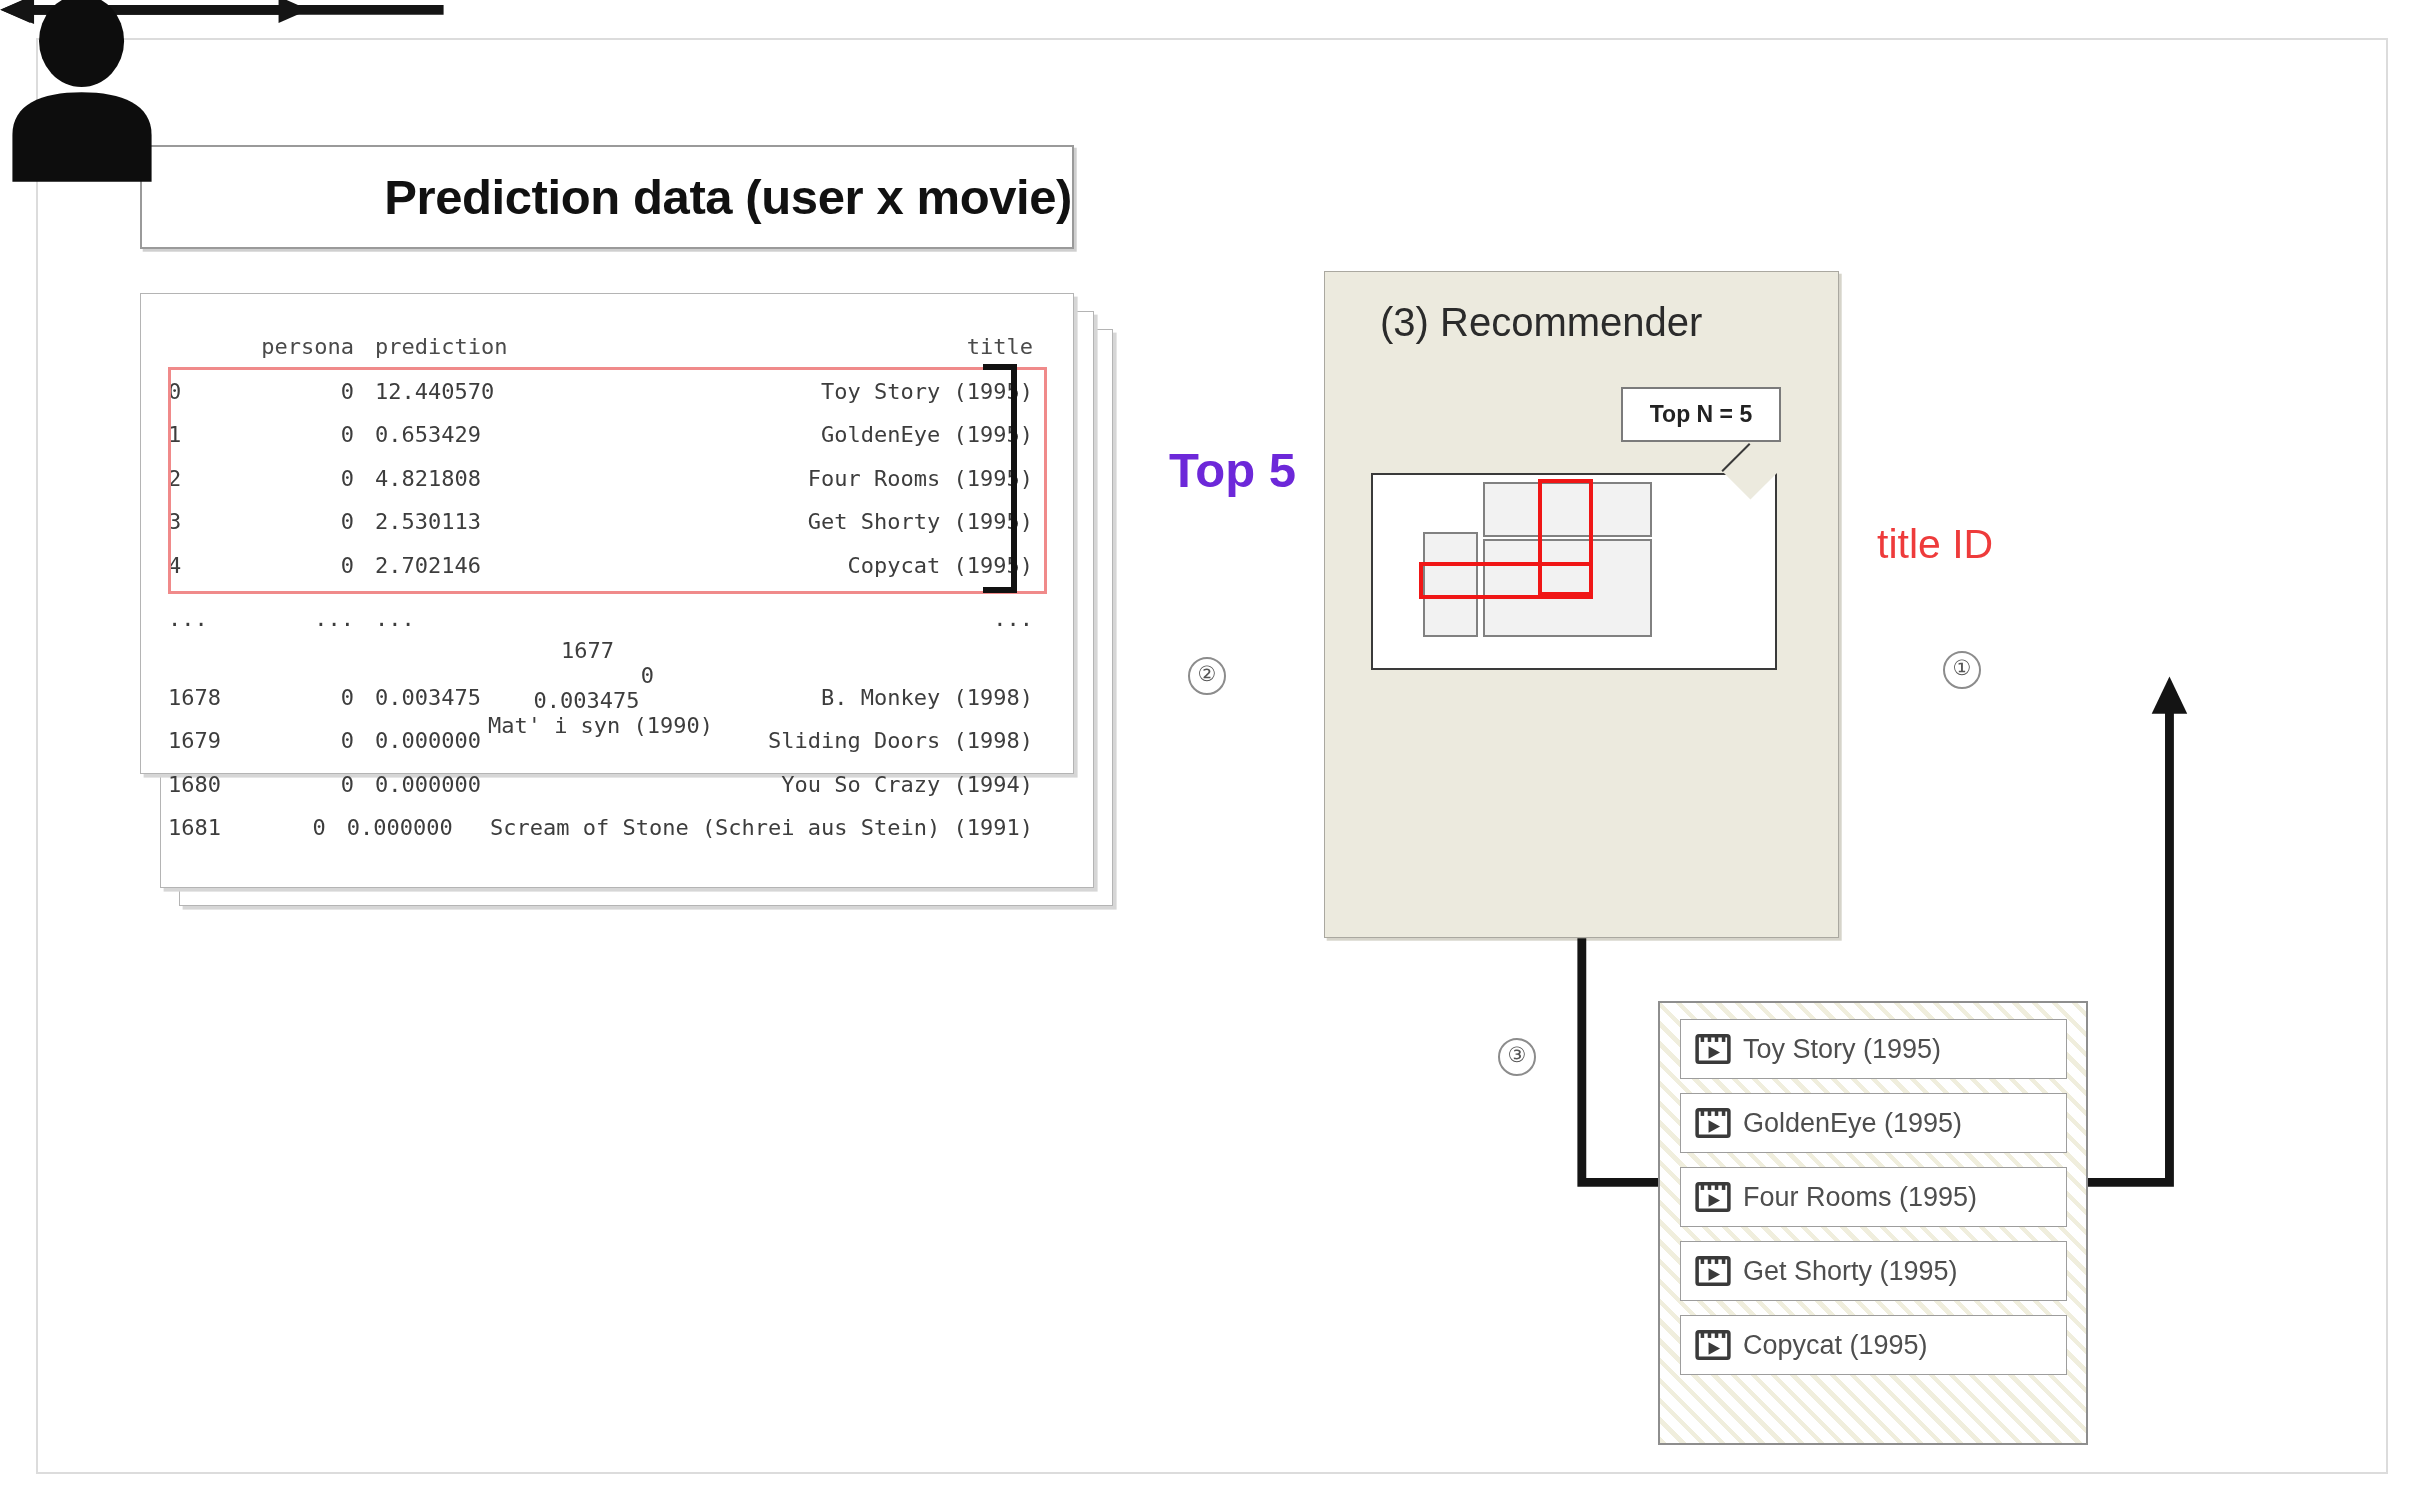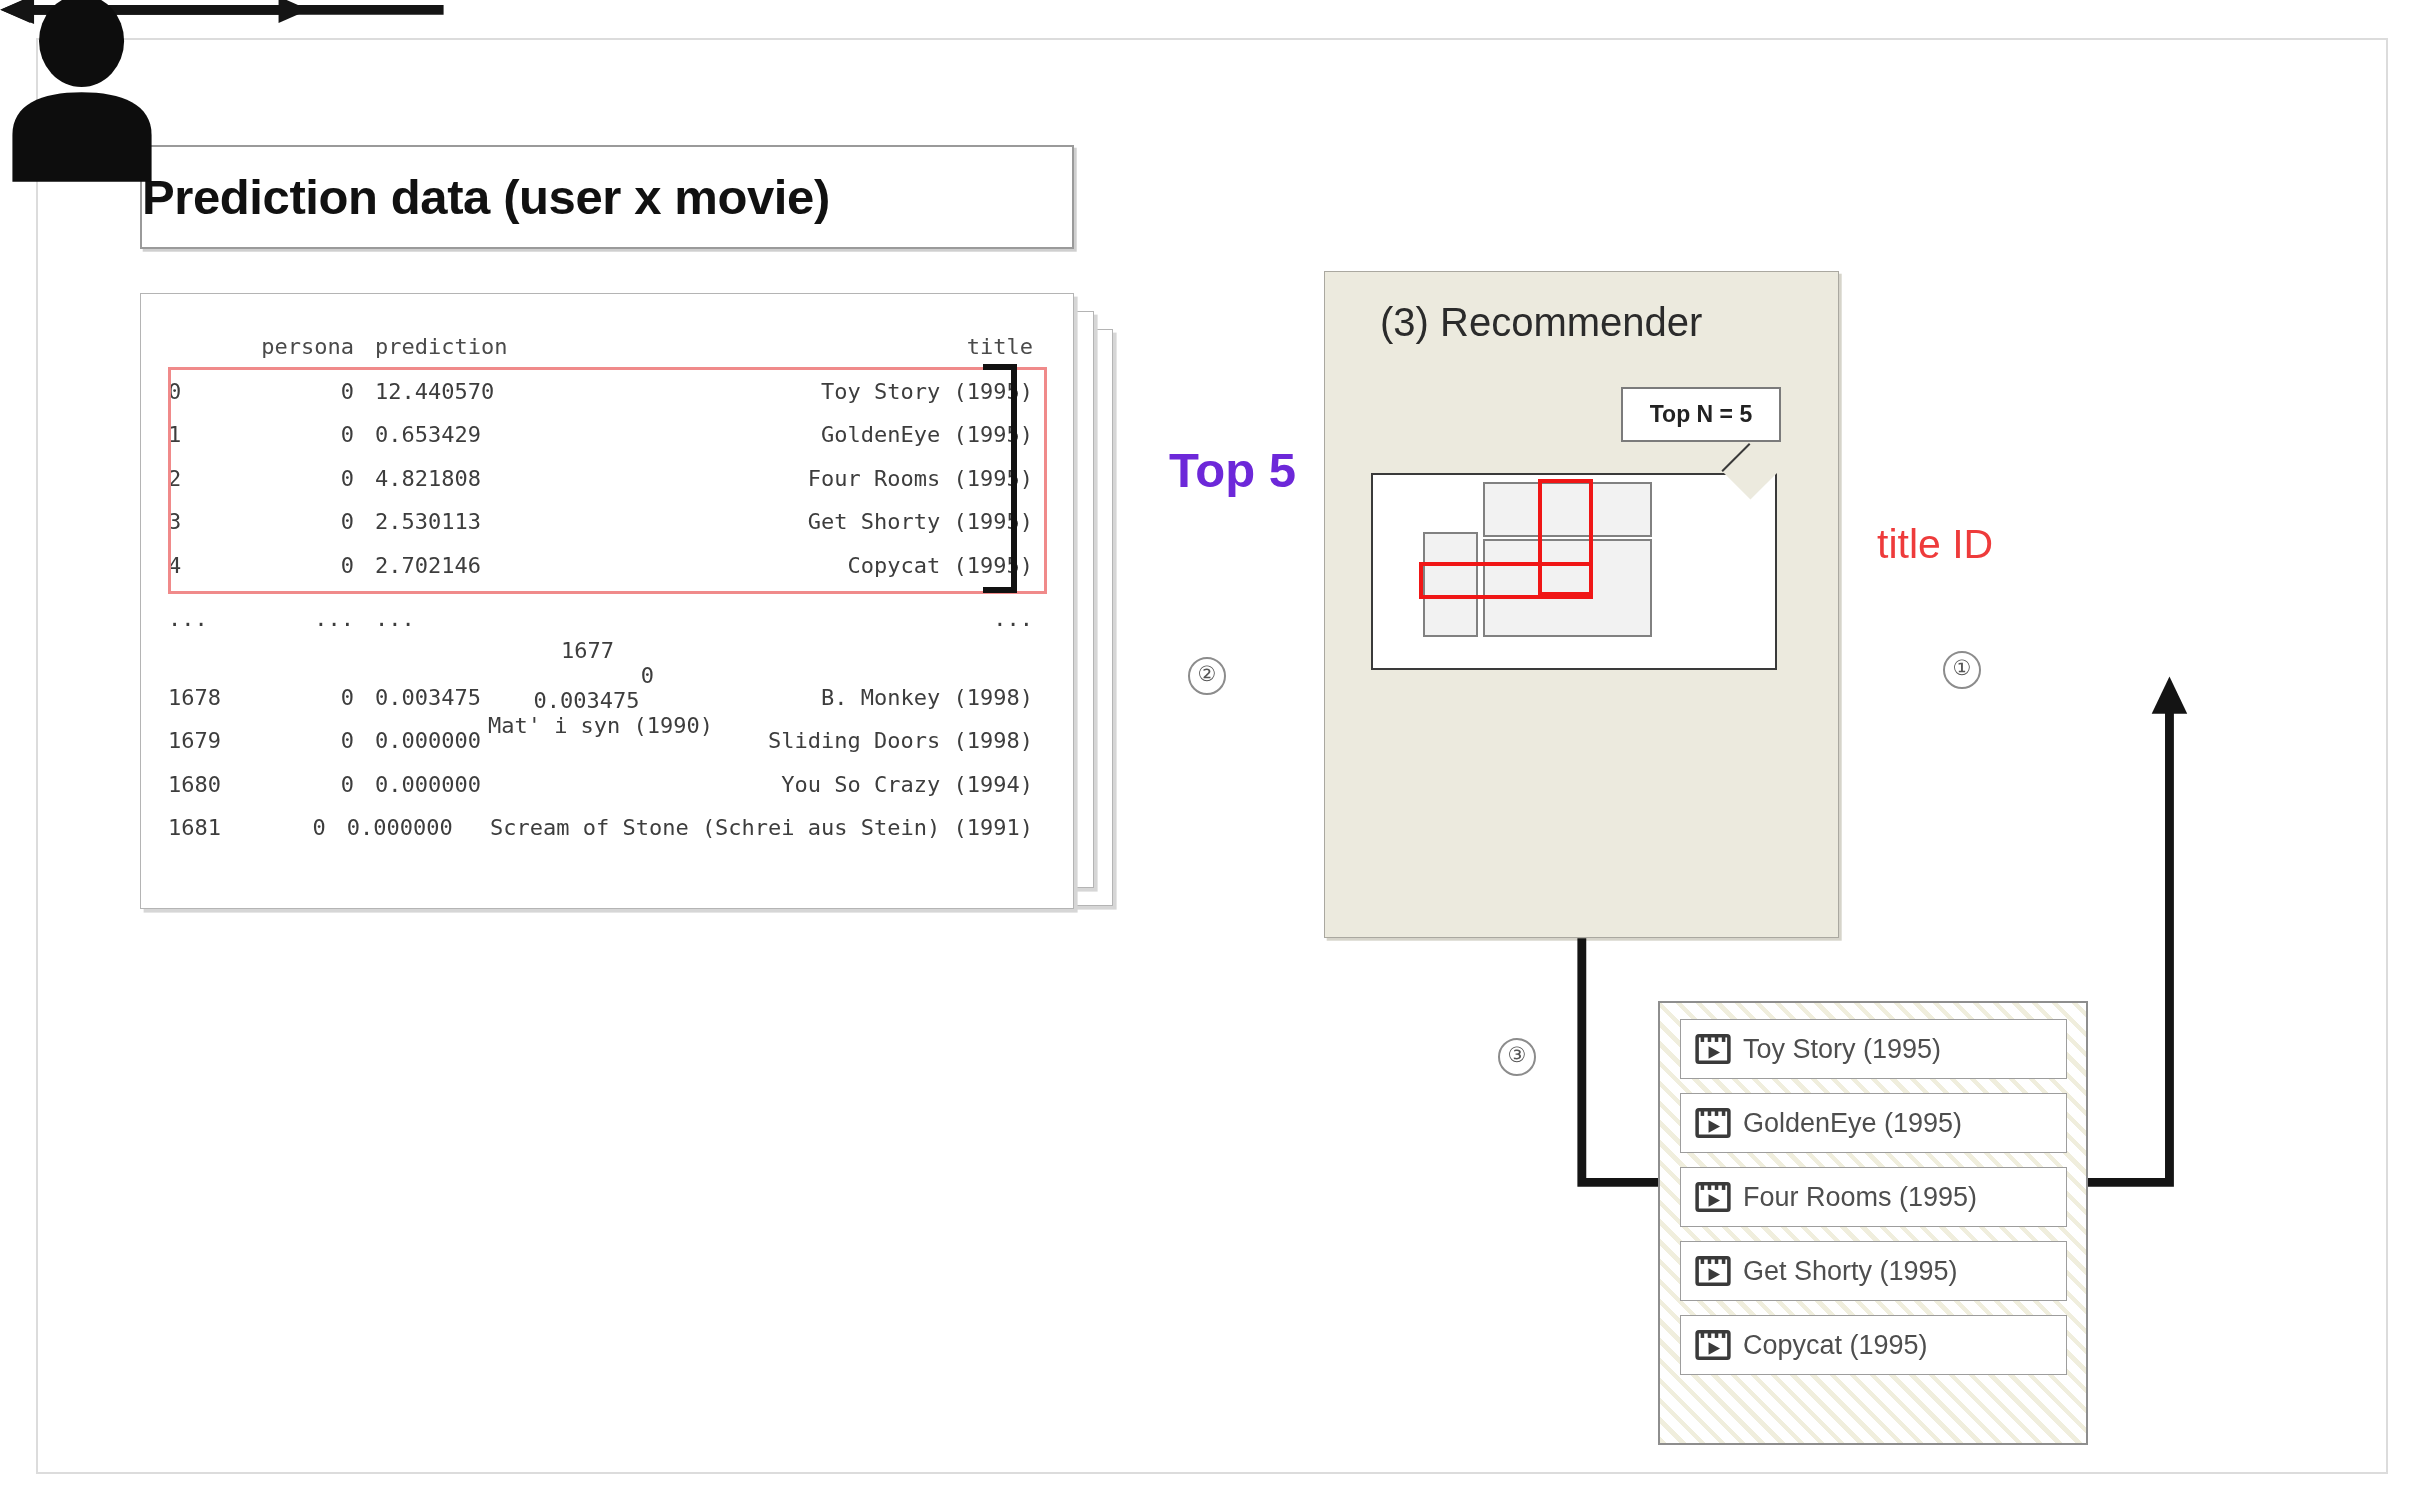--- a/index.html
+++ b/index.html
@@ -13,37 +13,37 @@
   
   .outer-frame{
     position:absolute;left:36px;top:38px;width:2352px;height:1436px;
     border:2.7px solid #dcdcdc;background:#fff;box-sizing:border-box;
   }
 
   
   .title-card{
     position:absolute;left:140px;top:145px;width:934px;height:104px;
     background:#fff;border:2.7px solid #9a9a9a;box-sizing:border-box;
-    display:flex;align-items:center;justify-content:flex-start;
+    display:flex;align-items:center;justify-content:flex-end;
     box-shadow:2.7px 2.7px 0 #cfcfcf;
   }
   .title-card .t{
     font-size:49px;font-weight:bold;color:#111;letter-spacing:-0.4px;
     font-family:"Liberation Sans", sans-serif;
   }
 
   
   .stack{position:absolute;left:140px;top:293px;width:1065px;height:657px;}
   .card{
     position:absolute;background:#fff;border:1.8px solid #b4b4b4;
     box-sizing:border-box;box-shadow:3.6px 3.6px 0 #d6d6d6;
   }
   .card.c3{left:39px;top:36px;width:934px;height:577px;}
   .card.c2{left:19.5px;top:18px;width:934px;height:577px;}
-  .card.c1{left:0px;top:0px;width:934px;height:616px;}
+  .card.c1{left:0px;top:0px;width:934px;height:481px;}
 
   
   .tbl{
     position:absolute;left:0;top:0;width:934px;height:577px;
     font-family:"DejaVu Sans Mono", monospace;
     font-size:22px;color:#3d3d3d;
   }
   .trow{
     position:absolute;left:27px;width:879px;height:31px;
     display:flex;align-items:center;white-space:pre;

